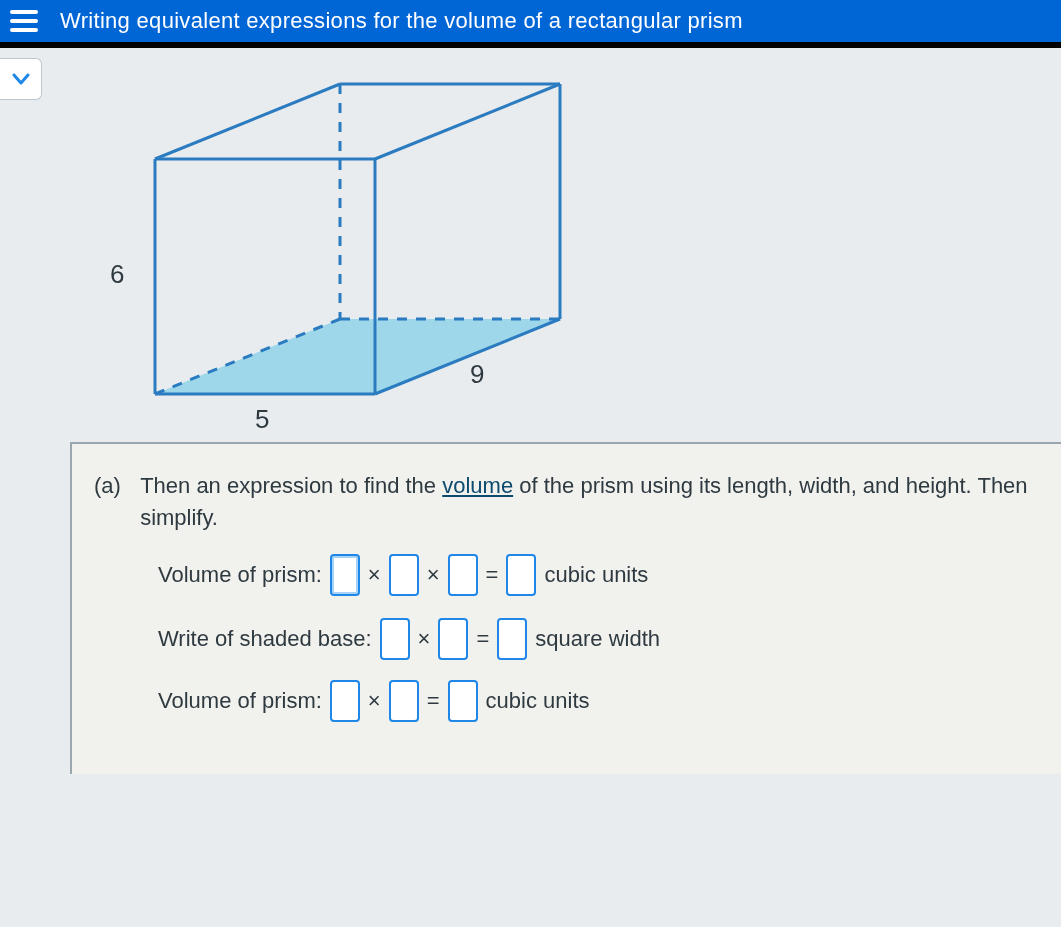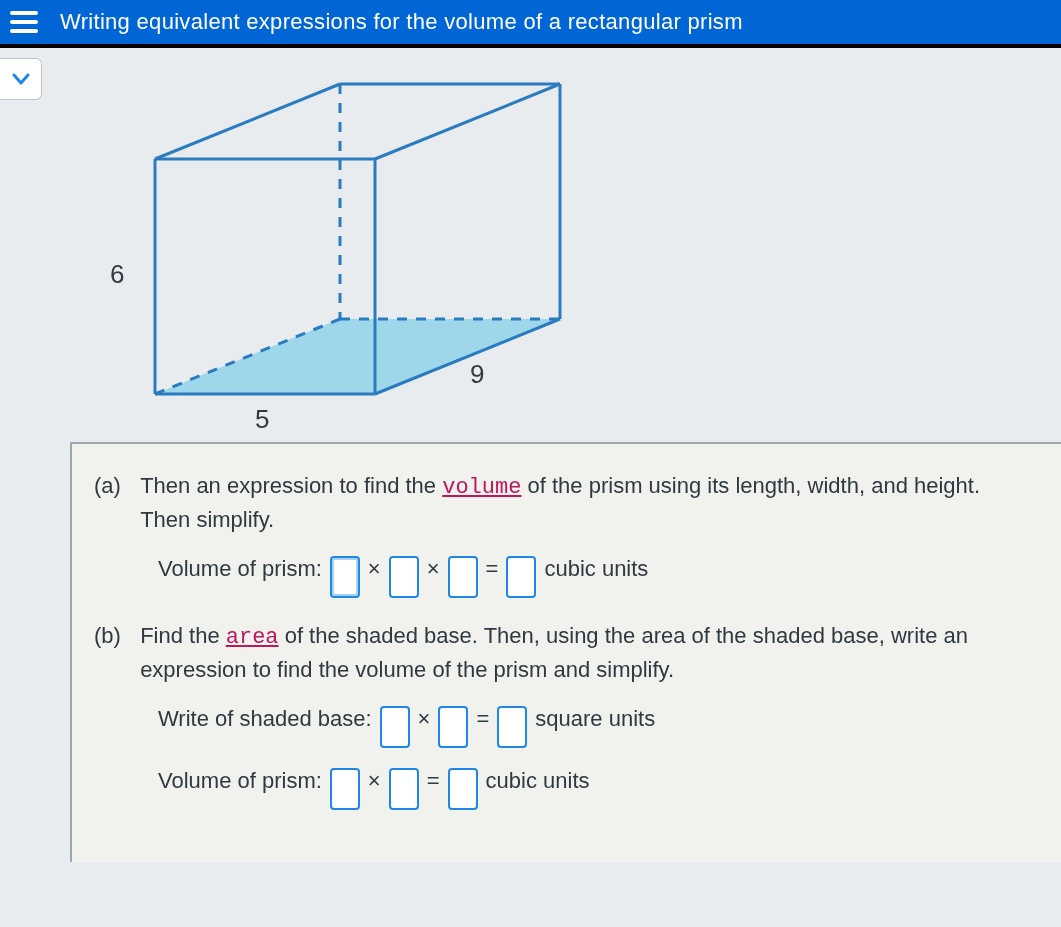--- a/index.html
+++ b/index.html
@@ -11,21 +11,21 @@
     overflow: hidden;
     position: relative;
   }
   .header-bar {
     background: #0066d6;
     color: #fff;
     height: 48px;
     display: flex;
     align-items: center;
     padding-left: 10px;
-    border-bottom: 4px solid #000000;
+    border-bottom: 6px solid #000000;
     position: relative;
   }
   .hamburger {
     width: 28px;
     height: 22px;
     display: flex;
     flex-direction: column;
     justify-content: space-between;
     margin-right: 22px;
     cursor: pointer;
@@ -94,32 +94,31 @@
     display: inline-block;
     width: 40px;
     vertical-align: top;
   }
   .q-part .body {
     display: inline-block;
     width: calc(100% - 50px);
     vertical-align: top;
   }
   .glossary {
-    color: #be185d;
+    color: #0c4a6e;
     text-decoration: underline;
     cursor: pointer;
-    font-family: Liberation Mono, monospace;
   }
 
   .expr-line {
     margin: 20px 0 22px 64px;
     color: #2e3a40;
     font-size: 22px;
     display: flex;
-    align-items: flex-start;
+    align-items: center;
     gap: 8px;
   }
   .expr-line.tight { margin-bottom: 14px; }
 
   .input-box {
     width: 30px;
     height: 42px;
     border: 2px solid #1f87e8;
     border-radius: 4px;
     background: #fff;
@@ -204,35 +203,29 @@
       <span class="input-box first"></span>
       <span class="op">×</span>
       <span class="input-box"></span>
       <span class="op">×</span>
       <span class="input-box"></span>
       <span class="op">=</span>
       <span class="input-box"></span>
       <span>cubic units</span>
     </div>
 
-    <div class="q-part">
-      <span class="label">(b)</span>
-      <span class="body">
-        <span>Find the </span><span class="glossary">area</span><span> of the shaded base. Then, using the area of the shaded base, write an expression to find the volume of the prism and simplify.</span>
-      </span>
-    </div>
 
     <div class="expr-line tight">
       <span>Write of shaded base:</span>
       <span class="input-box"></span>
       <span class="op">×</span>
       <span class="input-box"></span>
       <span class="op">=</span>
       <span class="input-box"></span>
-      <span>square units</span>
+      <span>square width</span>
     </div>
 
     <div class="expr-line">
       <span>Volume of prism:</span>
       <span class="input-box"></span>
       <span class="op">×</span>
       <span class="input-box"></span>
       <span class="op">=</span>
       <span class="input-box"></span>
       <span>cubic units</span>

